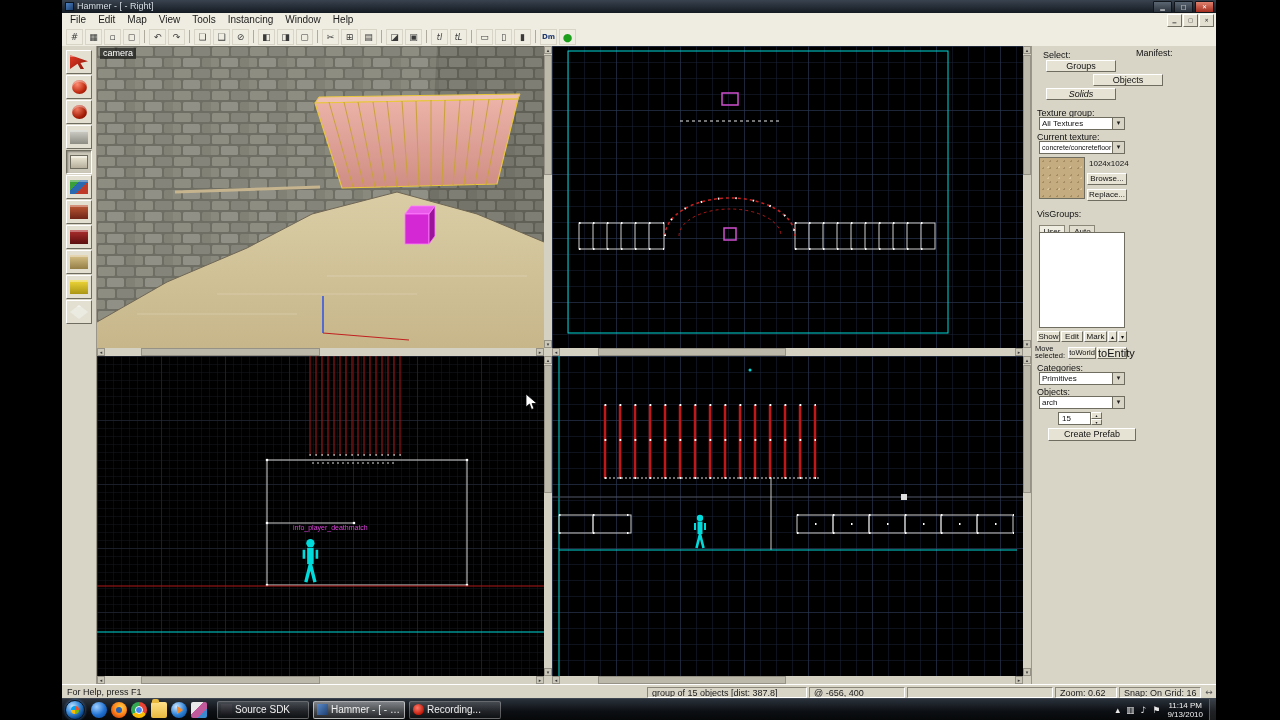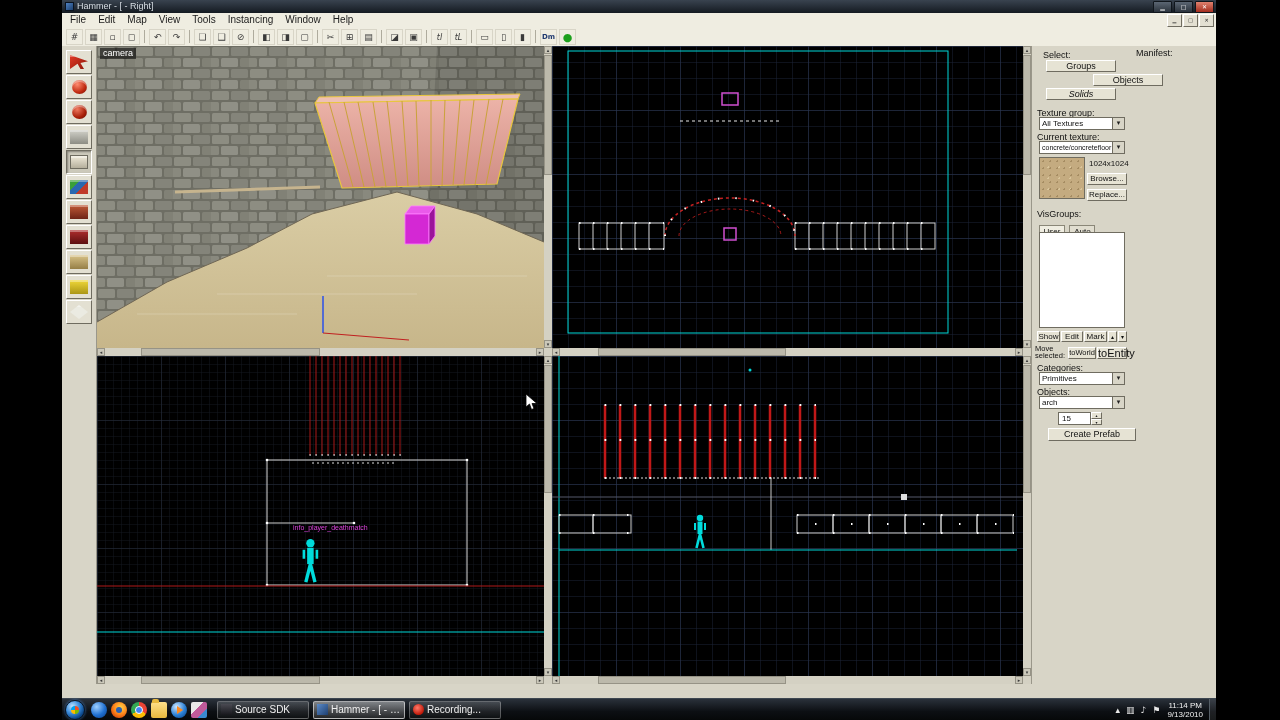--- a/index.html
+++ b/index.html
@@ -527,20 +527,29 @@
         <div class="spinfield" data-name="faces-value-field">15</div>
         <div class="spinbtns">
           <span data-name="spinner-up-button">▴</span>
           <span data-name="spinner-down-button">▾</span>
         </div>
       </div>
       <div class="xbtn" style="left:16px;top:382px;width:88px;height:13px;line-height:11px;" data-name="create-prefab-button">Create Prefab</div>
     </div>
   </div>
 
+  <div class="statusbar" style="position:absolute;left:0;top:684px;width:1154px;height:14px;" data-name="status-bar">
+    <span class="status-help" data-name="status-help-text">For Help, press F1</span>
+    <span class="spane" style="width:160px;" data-name="status-selection-info">group of 15 objects  [dist: 387.8]</span>
+    <span class="spane" style="width:96px;" data-name="status-coordinates">@ -656, 400</span>
+    <span class="spane" style="width:146px;" data-name="status-empty-pane"></span>
+    <span class="spane" style="width:62px;" data-name="status-zoom">Zoom: 0.62</span>
+    <span class="spane" style="width:82px;" data-name="status-snap">Snap: On Grid: 16</span>
+    <span class="grip" data-name="resize-grip">↔</span>
+  </div>
 
   <div class="taskbar" data-name="taskbar">
     <div class="startorb" data-name="start-button"></div>
     <div style="display:flex;" data-name="quick-launch">
 
     <span class="ql" data-name="internet-explorer-icon"></span>
           <span class="ql" data-name="firefox-icon"></span>
           <span class="ql" data-name="chrome-icon"></span>
           <span class="ql" data-name="folder-icon"></span>
           <span class="ql" data-name="media-player-icon"></span>

